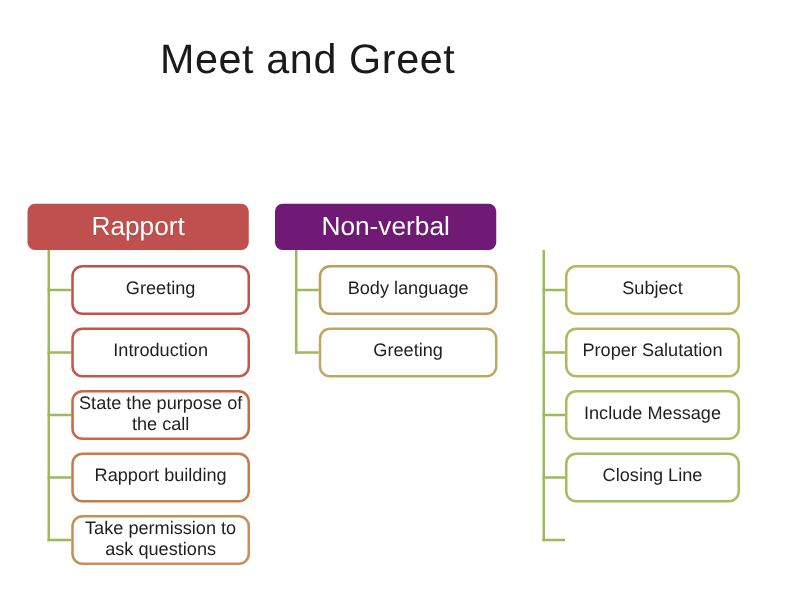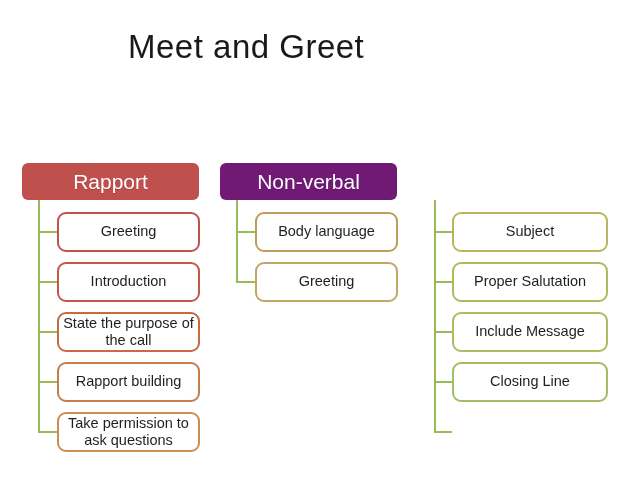--- a/index.html
+++ b/index.html
@@ -20,21 +20,21 @@
     text-shadow:0 1px 1px rgba(0,0,0,0.15);
   }
   .h1{left:22px}.h2{left:220px}.h3{left:417px}
   .node{
     position:absolute;width:143px;height:40px;background:#ffffff;
     border:2px solid #999;border-radius:9px;
     display:flex;align-items:center;justify-content:center;
     text-align:center;font-size:14.5px;line-height:1.2;color:#1f1f1f;
     padding:0 4px;box-sizing:border-box;
   }
-  .n1{left:57px}.n2{left:255px}.n3{left:452px;width:156px}
+  .n1{left:57px}.n2{left:255px}.n3{left:452px;width:140px}
   .r1{top:212px}.r2{top:262px}.r3{top:312px}.r4{top:362px}.r5{top:412px}
   .narrow-wrap{padding:0 24px;}
   .vline{position:absolute;width:2px;top:200px;background:#9bbb59;}
   .v1{left:38px;height:233px}.v2{left:236px;height:83px}.v3{left:434px;height:233px}
   .hline{position:absolute;height:2px;width:19px;background:#9bbb59;}
   .s1{left:38px}.s2{left:236px}.s3{left:434px;width:18px}
   .sr1{top:231px}.sr2{top:281px}.sr3{top:331px}.sr4{top:381px}.sr5{top:431px}
 </style>
 </head>
 <body>

